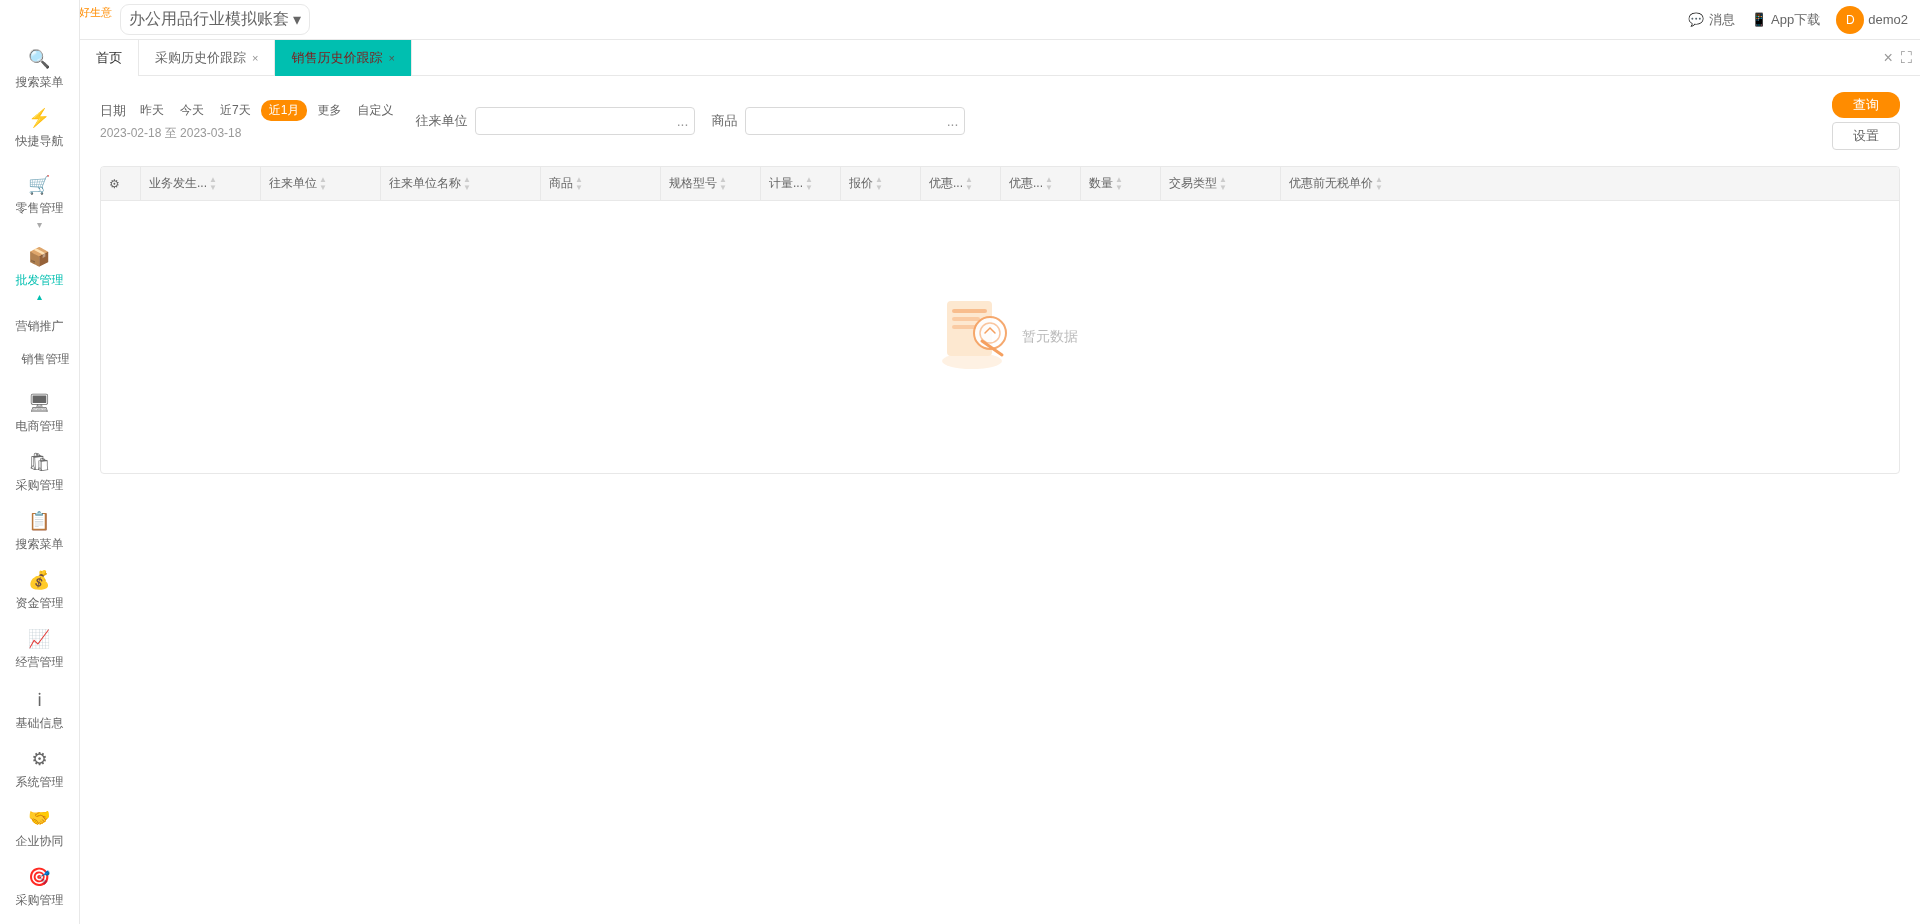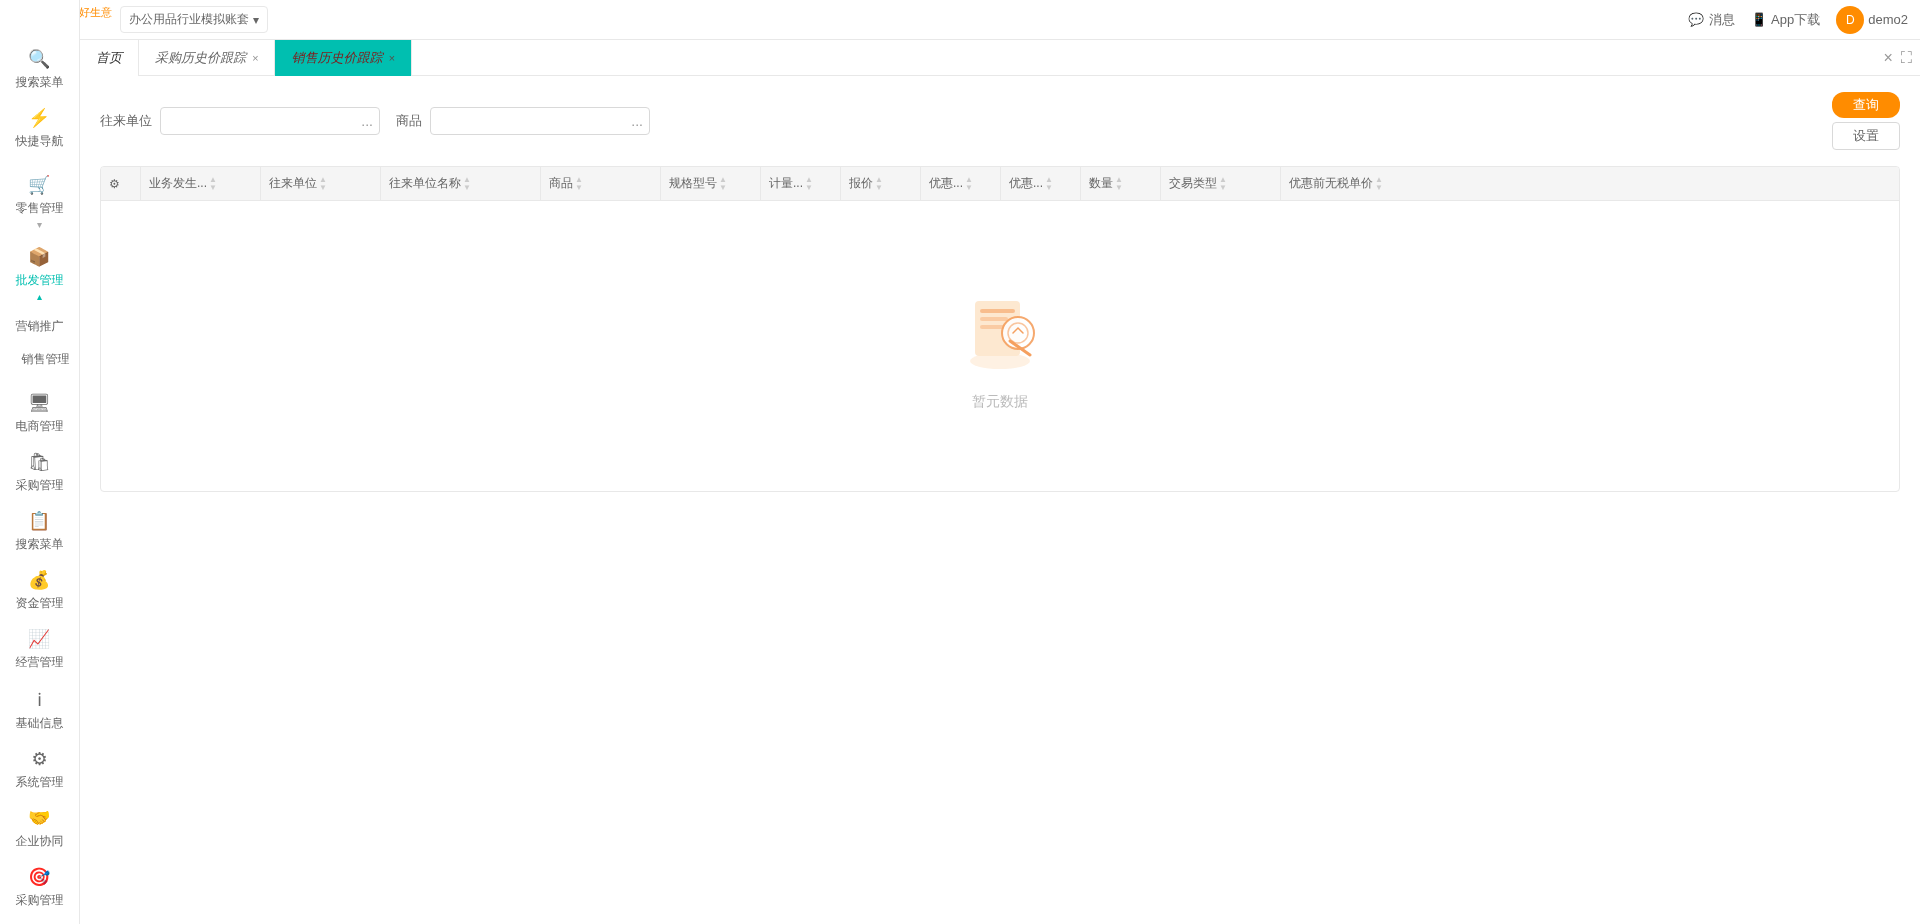--- a/index.html
+++ b/index.html
@@ -44,23 +44,23 @@
       font-size: 11px;
       color: #ff8c00;
       line-height: 1.2;
     }
     .company-selector {
       display: flex;
       align-items: center;
       gap: 4px;
       padding: 4px 8px;
       border: 1px solid #e8e8e8;
-      border-radius: 4px;
-      cursor: pointer;
-      font-size: 12px;
+      border-radius: 9px;
+      cursor: pointer;
+      font-size: 16px;
       color: #666;
       background: #fff;
     }
     .top-header-right {
       display: flex;
       align-items: center;
       gap: 16px;
       font-size: 13px;
       color: #666;
     }
@@ -98,21 +98,20 @@
       height: 36px;
       display: flex;
       align-items: center;
       padding: 0 16px;
       cursor: pointer;
       font-size: 13px;
       color: #666;
       border-right: 1px solid #e8e8e8;
       white-space: nowrap;
       gap: 6px;
-      font-style: italic;
     }
     .tab-item.home {
       background: #fff;
       color: #333;
     }
     .tab-item.active {
       background: #00bfb0;
       color: #7f1d1d;
     }
     .tab-item .close-icon {
@@ -349,21 +348,21 @@
       flex-direction: column;
       font-size: 8px;
       color: #ccc;
       line-height: 1;
       cursor: pointer;
     }
 
     
     .empty-state {
       display: flex;
-      flex-direction: column;
+      flex-direction: row;
       align-items: center;
       justify-content: center;
       padding: 80px 0;
       color: #ccc;
     }
     .empty-icon {
       width: 100px;
       height: 100px;
       margin-bottom: 12px;
     }
@@ -491,20 +490,34 @@
     <span style="cursor:pointer;font-size:16px;color:#999">×</span>
     <span style="cursor:pointer;font-size:16px;color:#999">⛶</span>
   </div>
 </div>
 
 <div class="main-content">
   <div class="page-container">
 
 
     <div class="filter-area">
+      <div class="date-filter">
+        <div class="filter-group">
+          <span class="filter-label">日期</span>
+          <div class="date-buttons">
+            <button class="date-btn">昨天</button>
+            <button class="date-btn">今天</button>
+            <button class="date-btn">近7天</button>
+            <button class="date-btn active">近1月</button>
+            <button class="date-btn">更多</button>
+            <button class="date-btn">自定义</button>
+          </div>
+        </div>
+        <div class="date-range">2023-02-18 至 2023-03-18</div>
+      </div>
 
       <div class="filter-group">
         <span class="filter-label">往来单位</span>
         <div class="filter-input-with-dots">
           <input type="text" style="border: none; outline: none; flex: 1 1 0%; font-size: 13px;">
           <span class="dots-btn">...</span>
         </div>
       </div>
 
       <div class="filter-group">

